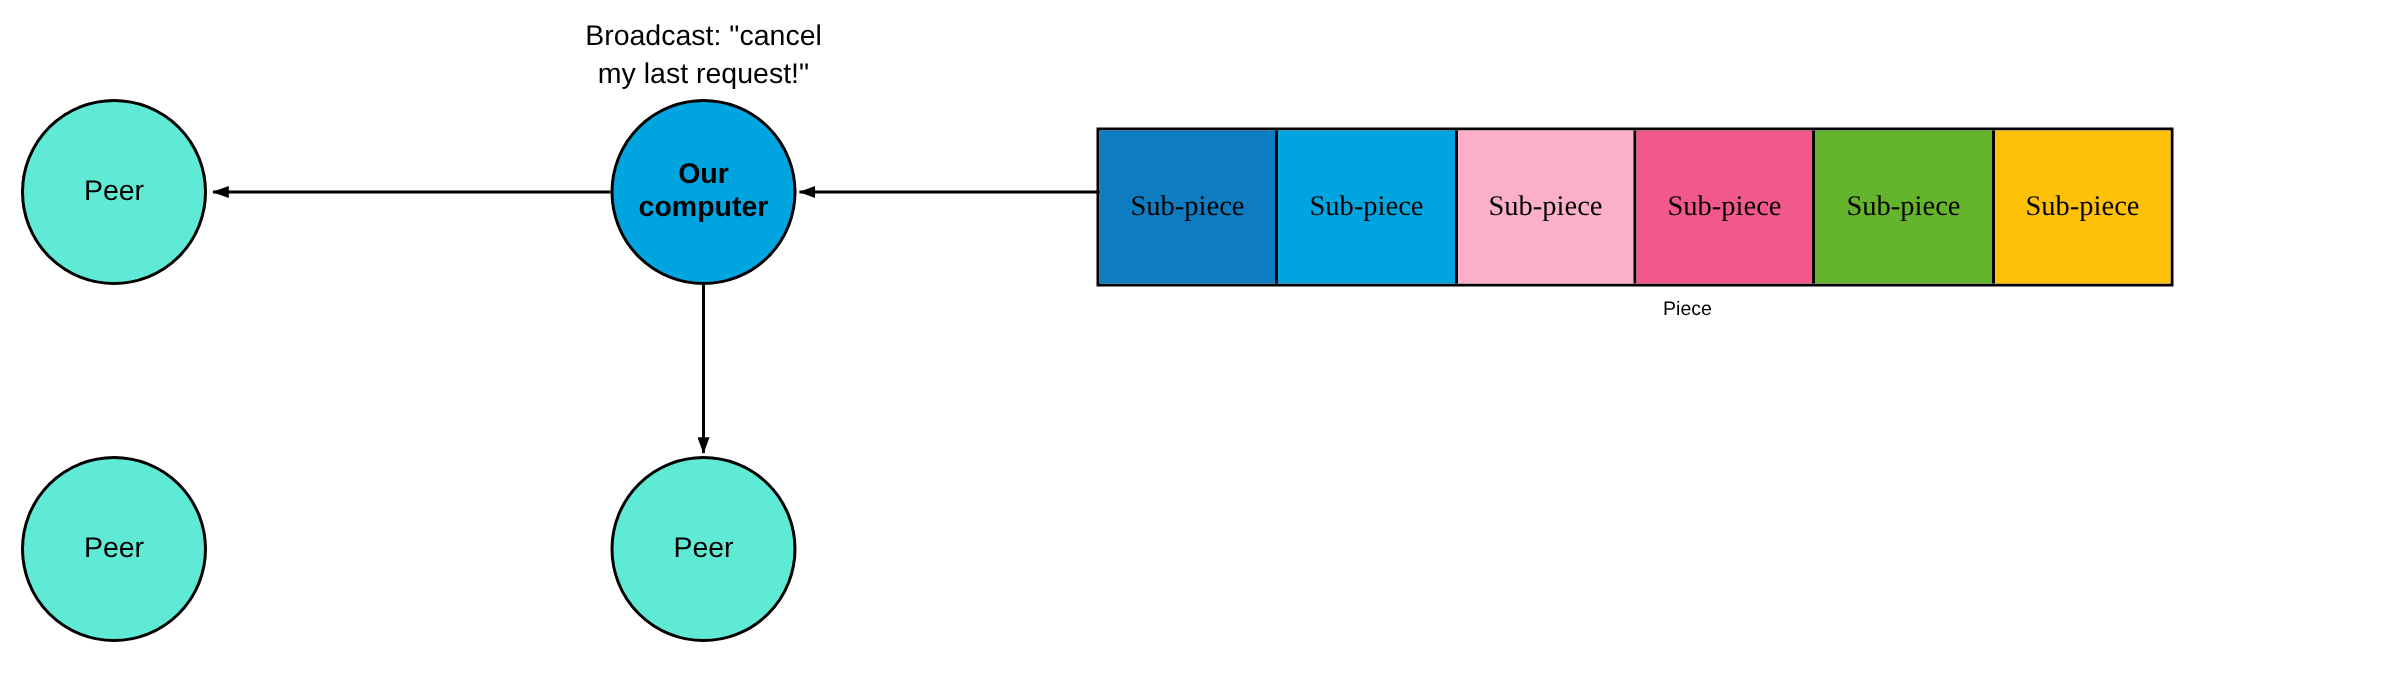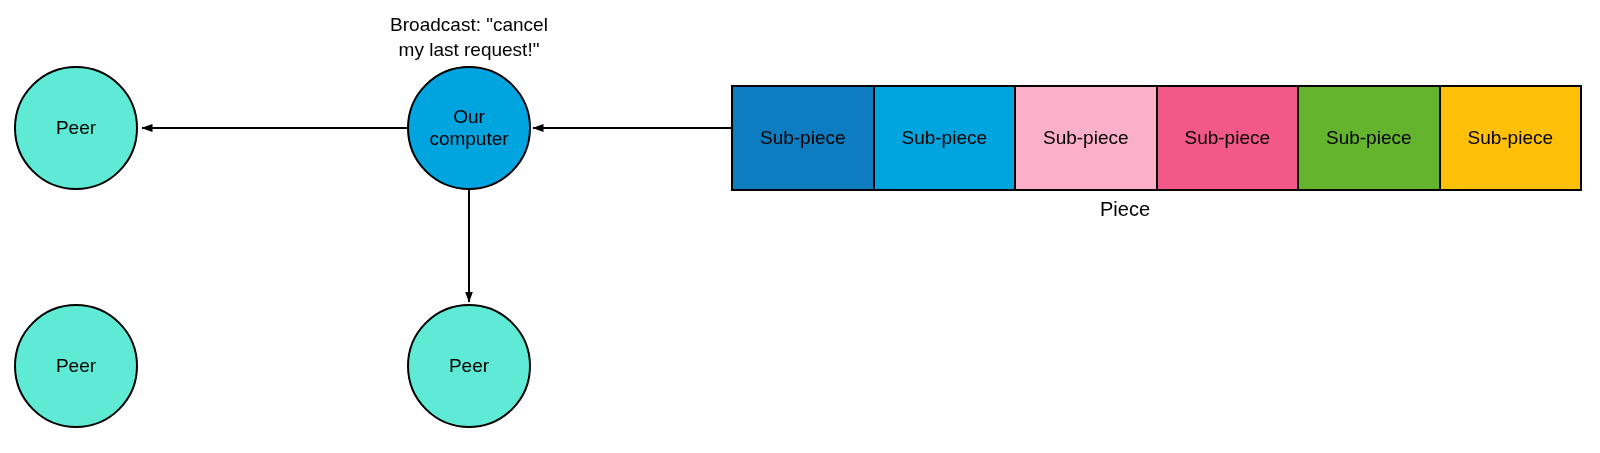--- a/index.html
+++ b/index.html
@@ -35,20 +35,21 @@
     align-items: center;
     justify-content: center;
     text-align: center;
     line-height: 1.18;
     color: #000000;
     font-size: 19px;
     background: #5eead4;
   }
   .node-circle.highlight {
     border-width: 2px;
+    font-weight: bold;
   }
 
   
   .caption {
     position: absolute;
     text-align: center;
     font-size: 19px;
     color: #000000;
     line-height: 1.32;
     white-space: pre-line;
@@ -70,21 +71,21 @@
     color: #000000;
     border-right: 2px solid #000000;
     box-sizing: border-box;
   }
   .sub-piece:last-child {
     border-right: none;
   }
   .piece-label {
     position: absolute;
     text-align: center;
-    font-size: 20px;
+    font-size: 13px;
     color: #000000;
   }
 </style>
 </head>
 <body>
 
 <div id="canvas">
 
   <svg id="edges" viewBox="0 0 1600 453" xmlns="http://www.w3.org/2000/svg">
     <defs>
@@ -116,21 +117,21 @@
 
   <div class="node-circle highlight" style="left:407px; top:66px; width:124px; height:124px; background:#00a5df; white-space:pre-line;">
     <span>Our
 computer</span>
   </div>
 
   <div class="node-circle" style="left:407px; top:304px; width:124px; height:124px;">
     <span>Peer</span>
   </div>
 
-  <div class="piece-bar" style="left:731px; top:85px; width:851px; height:106px;">
+  <div class="piece-bar" style="left:731px; top:85px; width:718px; height:106px;font-family:Liberation Serif, serif;">
     <div class="sub-piece" style="background:#0d7cc0;">
       <span>Sub-piece</span>
     </div>
     <div class="sub-piece" style="background:#00a5df;">
       <span>Sub-piece</span>
     </div>
     <div class="sub-piece" style="background:#fbafc8;">
       <span>Sub-piece</span>
     </div>
     <div class="sub-piece" style="background:#f2598a;">

